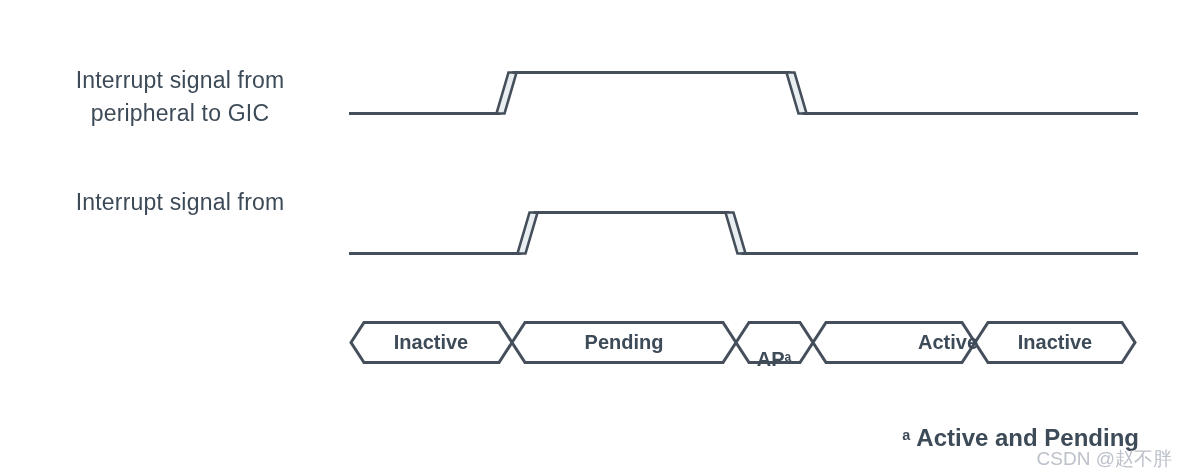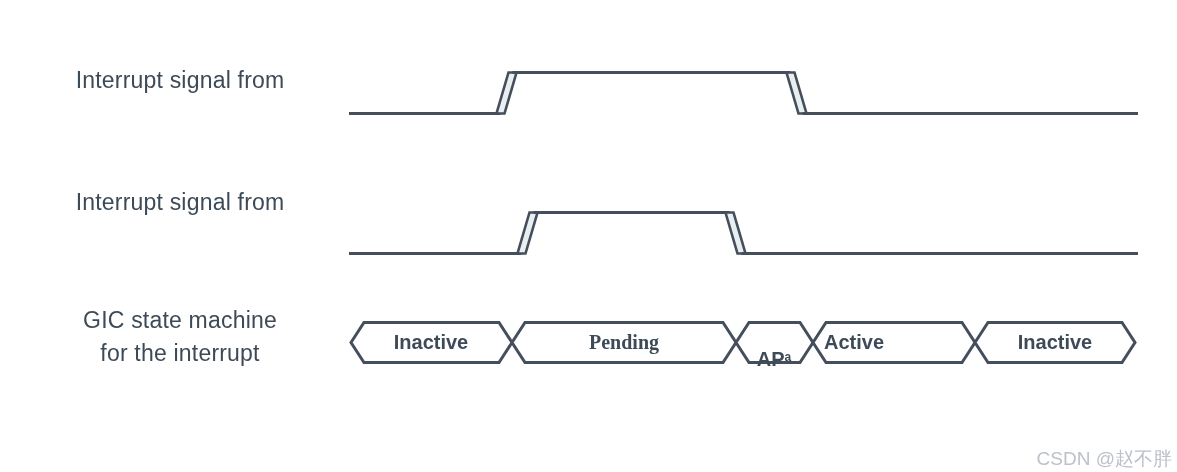--- a/index.html
+++ b/index.html
@@ -64,31 +64,29 @@
       <polygon class="hex" points="351,342.5 364,322.5 499,322.5 512,342.5 499,362.5 364,362.5"></polygon>
       <polygon class="hex" points="512,342.5 525,322.5 723,322.5 736,342.5 723,362.5 525,362.5"></polygon>
       <polygon class="hex" points="736,342.5 749,322.5 800,322.5 813,342.5 800,362.5 749,362.5"></polygon>
       <polygon class="hex" points="813,342.5 826,322.5 962,322.5 975,342.5 962,362.5 826,362.5"></polygon>
       <polygon class="hex" points="975,342.5 988,322.5 1122,322.5 1135,342.5 1122,362.5 988,362.5"></polygon>
     </g>
   </svg>
 
   <div class="row-label" style="top:64px;">
     <span>Interrupt signal from</span><br>
+    <span>peripheral to GIC</span>
   </div>
   <div class="row-label" style="top:186px;">
     <span>Interrupt signal from</span><br>
   </div>
-  <div class="row-label" style="top:304px;">
-    <span>GIC state machine</span><br>
-    <span>for the interrupt</span>
-  </div>
 
   <div class="state-label" style="left:431px;top:329px;">Inactive</div>
-  <div class="state-label" style="left:624px;top:329px;font-family:Liberation Serif, serif;">Pending</div>
+  <div class="state-label" style="left:624px;top:329px;">Pending</div>
   <div class="state-label" style="left:774px;top:346px;"><span>AP</span><sup>a</sup></div>
-  <div class="state-label" style="left:854px;top:329px;">Active</div>
+  <div class="state-label" style="left:948px;top:329px;">Active</div>
   <div class="state-label" style="left:1055px;top:329px;">Inactive</div>
 
+  <div class="footnote"><sup>a</sup><span>Active and Pending</span></div>
 
   <div class="watermark">CSDN @赵不胖</div>
 
 </div>
 
 </body></html>

